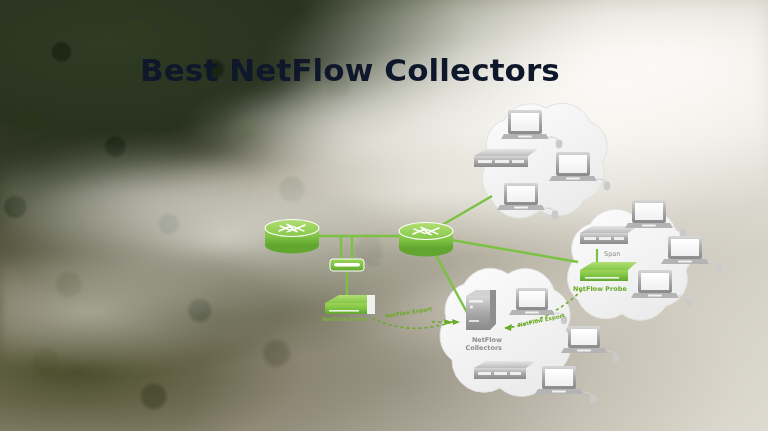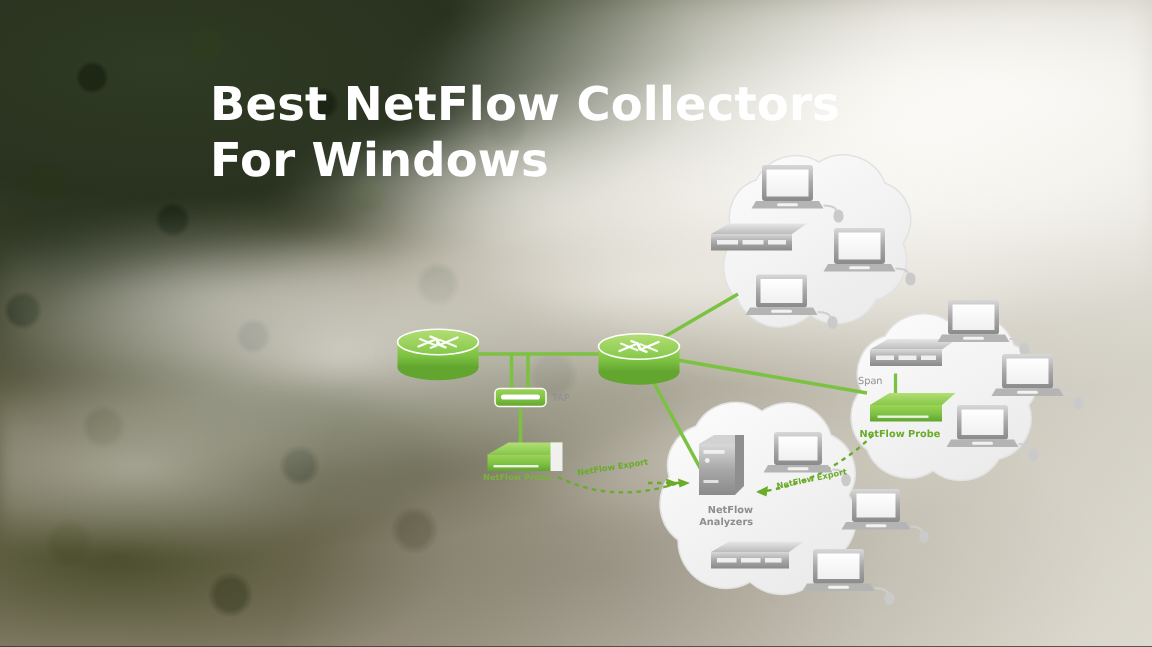--- a/index.html
+++ b/index.html
@@ -66,21 +66,21 @@
   .bg-haze{
     background:linear-gradient(105deg, rgba(255,255,255,0) 34%, rgba(250,248,243,.30) 56%, rgba(252,250,246,.52) 78%, rgba(253,252,249,.62) 100%);
   }
 
   
   .title{
     position:absolute;left:140px;top:52px;width:470px;
     font-family:"DejaVu Sans",sans-serif;
     font-weight:bold;font-size:31px;line-height:37px;
     letter-spacing:.1px;
-    color:#ffffff;
+    color:#0f172a;
   }
   .title div{white-space:nowrap;}
 
   
   .diagram{position:absolute;inset:0;}
   .diagram svg{position:absolute;left:0;top:0;}
 
   .lbl{
     position:absolute;font-family:"DejaVu Sans",sans-serif;
     white-space:nowrap;pointer-events:none;
@@ -99,21 +99,20 @@
 <div id="stage">
 
   <div class="bg bg-base"></div>
   <div class="bg bg-canopy"></div>
   <div class="bg bg-fog1"></div>
   <div class="bg bg-fog2"></div>
   <div class="bg bg-haze"></div>
 
   <div class="title">
     <div>Best NetFlow Collectors</div>
-    <div>For Windows</div>
   </div>
 
   <div class="diagram">
 
     <svg width="768" height="431" viewBox="0 0 768 431">
       <defs>
         <linearGradient id="gGreen" x1="0" y1="0" x2="0" y2="1">
           <stop offset="0%" stop-color="#9fd356"></stop>
           <stop offset="55%" stop-color="#7cc242"></stop>
           <stop offset="100%" stop-color="#62a52f"></stop>
@@ -352,25 +351,25 @@
         <ellipse cx="593" cy="399" rx="3.4" ry="4.4" fill="#cacaca"></ellipse>
       </g>
     </svg>
 
     <div class="lbl lbl-gray" style="left:368px;top:261px;">TAP</div>
 
     <div class="lbl lbl-probe-left" style="left:322px;top:316px;">NetFlow Probe</div>
 
     <div class="lbl lbl-export" style="left:385px;top:313px;transform:rotate(-9deg);transform-origin:left center;">NetFlow Export</div>
 
-    <div class="lbl lbl-gray" style="left:572px;top:250px;">Span</div>
+    <div class="lbl lbl-gray" style="left:604px;top:250px;">Span</div>
 
     <div class="lbl lbl-green" style="left:573px;top:285px;">NetFlow Probe</div>
 
     <div class="lbl lbl-collector" style="left:456px;top:336px;width:46px;">
       <div>NetFlow</div>
-      <div>Analyzers</div>
+      <div>Collectors</div>
     </div>
 
     <div class="lbl lbl-export" style="left:518px;top:322px;transform:rotate(-12deg);transform-origin:left center;">NetFlow Export</div>
 
   </div>
 </div>
 
 </body></html>

